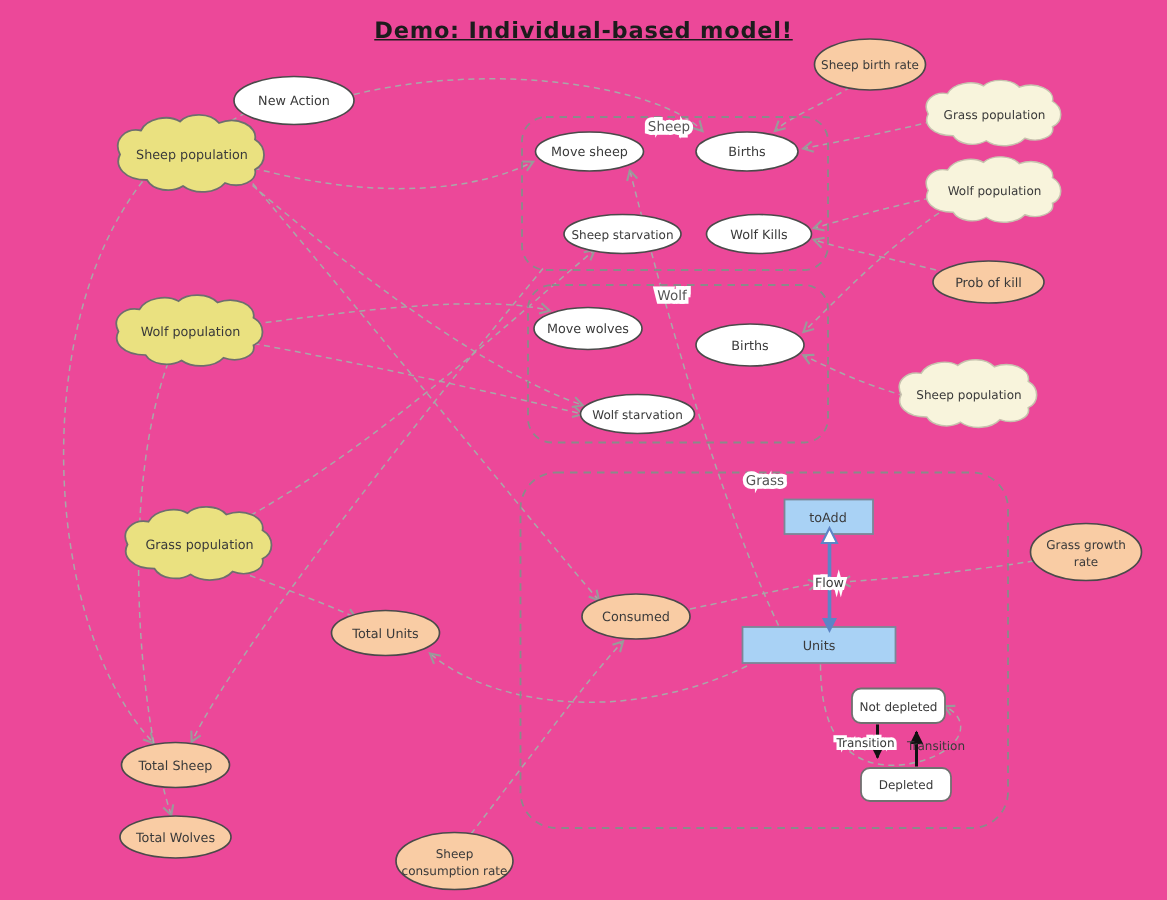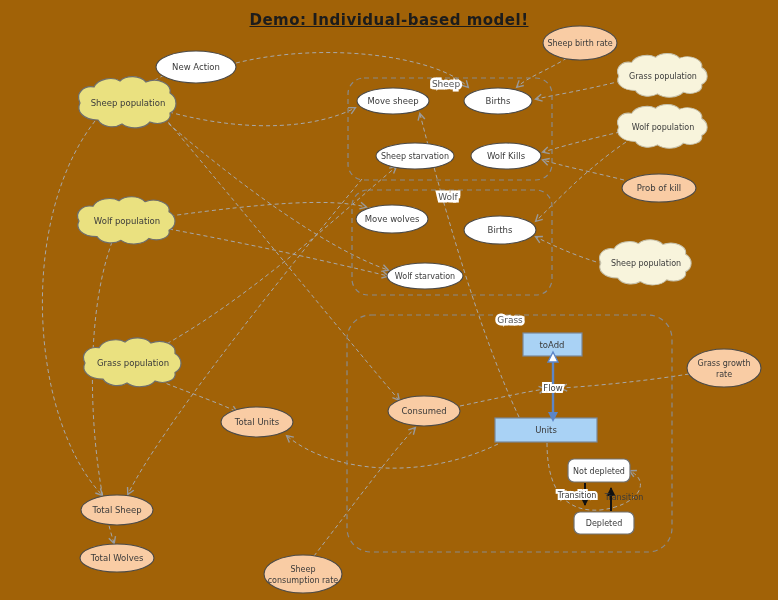--- a/index.html
+++ b/index.html
@@ -1,16 +1,16 @@
 <!DOCTYPE html>
 <html><head>
 <meta charset="utf-8">
 <style>
   html,body{margin:0;padding:0;background:#ffffff;}
-  .canvas{position:relative;width:778px;height:600px;background:#a16207;overflow:hidden;
+  .canvas{position:relative;width:778px;height:600px;background:#ec4899;overflow:hidden;
           font-family:"DejaVu Sans",sans-serif;}
   .title{position:absolute;top:11px;left:0;width:778px;text-align:center;
          font-size:15px;font-weight:600;letter-spacing:.5px;color:#1c1c1c;
          text-decoration:underline;}
   svg{position:absolute;top:0;left:0;}
   .edge{fill:none;stroke:#a8a8a8;stroke-width:1;stroke-dasharray:4 3;}
   .grp{fill:none;stroke:#8a8a8a;stroke-width:1.2;stroke-dasharray:5 4;}
   .cloud-y{fill:#EAE180;stroke:#6e6e6e;stroke-width:1.2;}
   .cloud-p{fill:#F8F4DC;stroke:#c6c2ae;stroke-width:1.1;}
   .ell-o{fill:#F9CCA4;stroke:#4a4a4a;stroke-width:1.1;}

